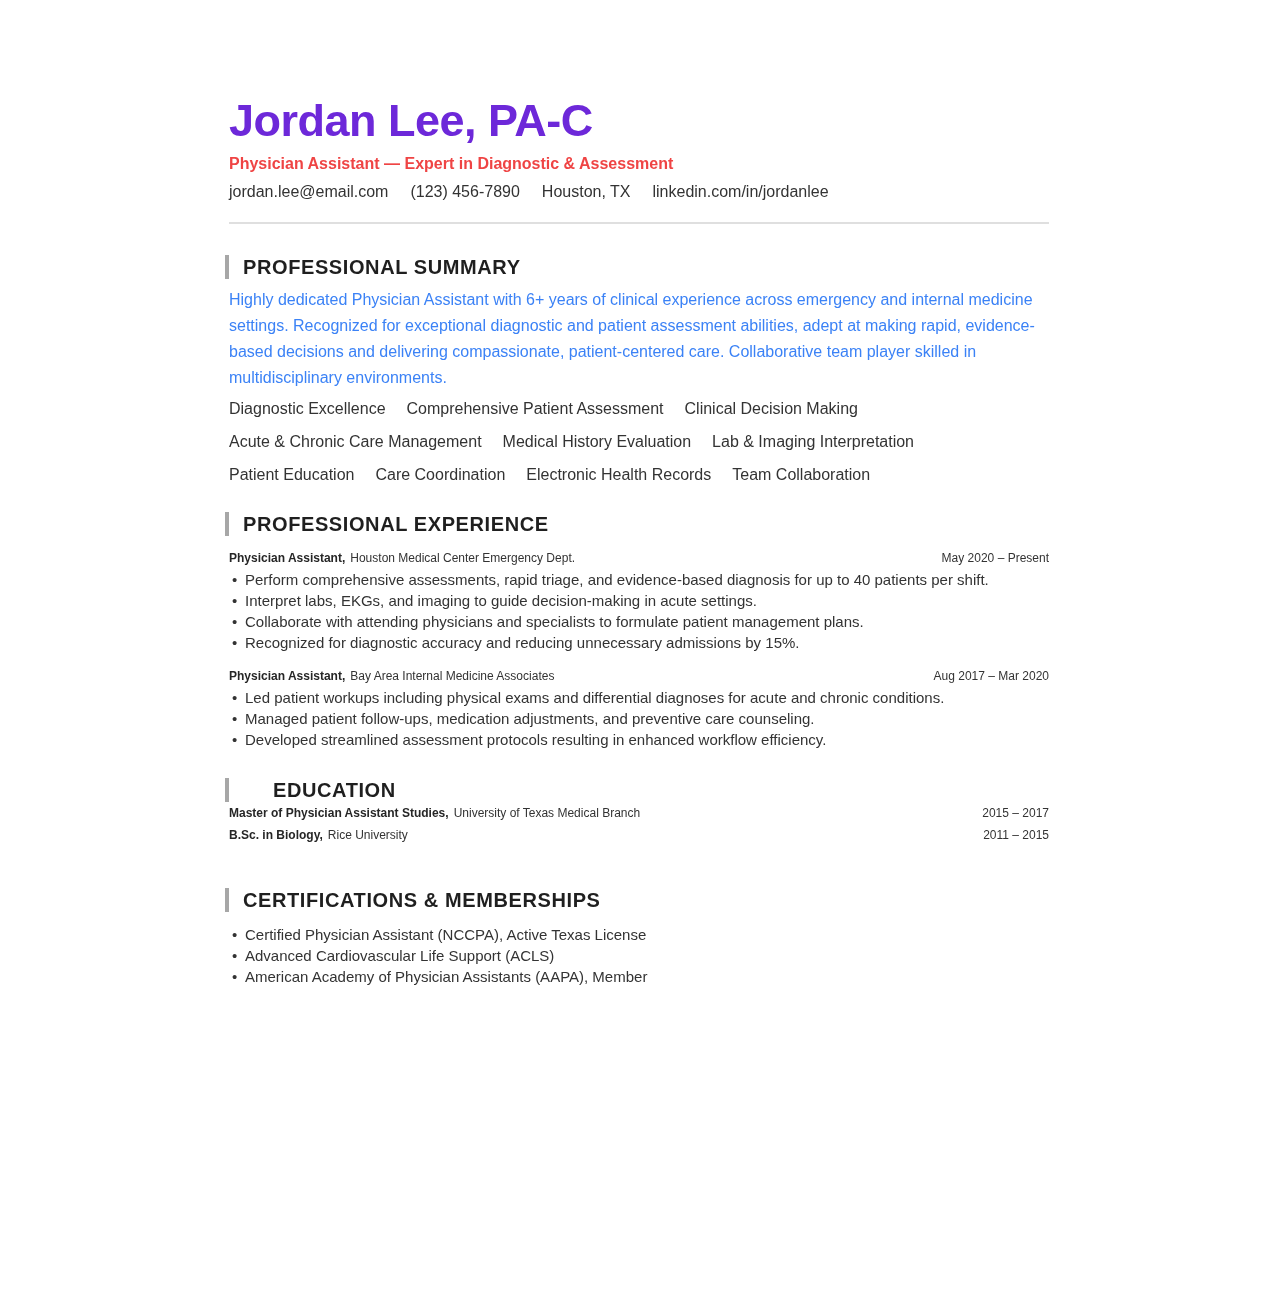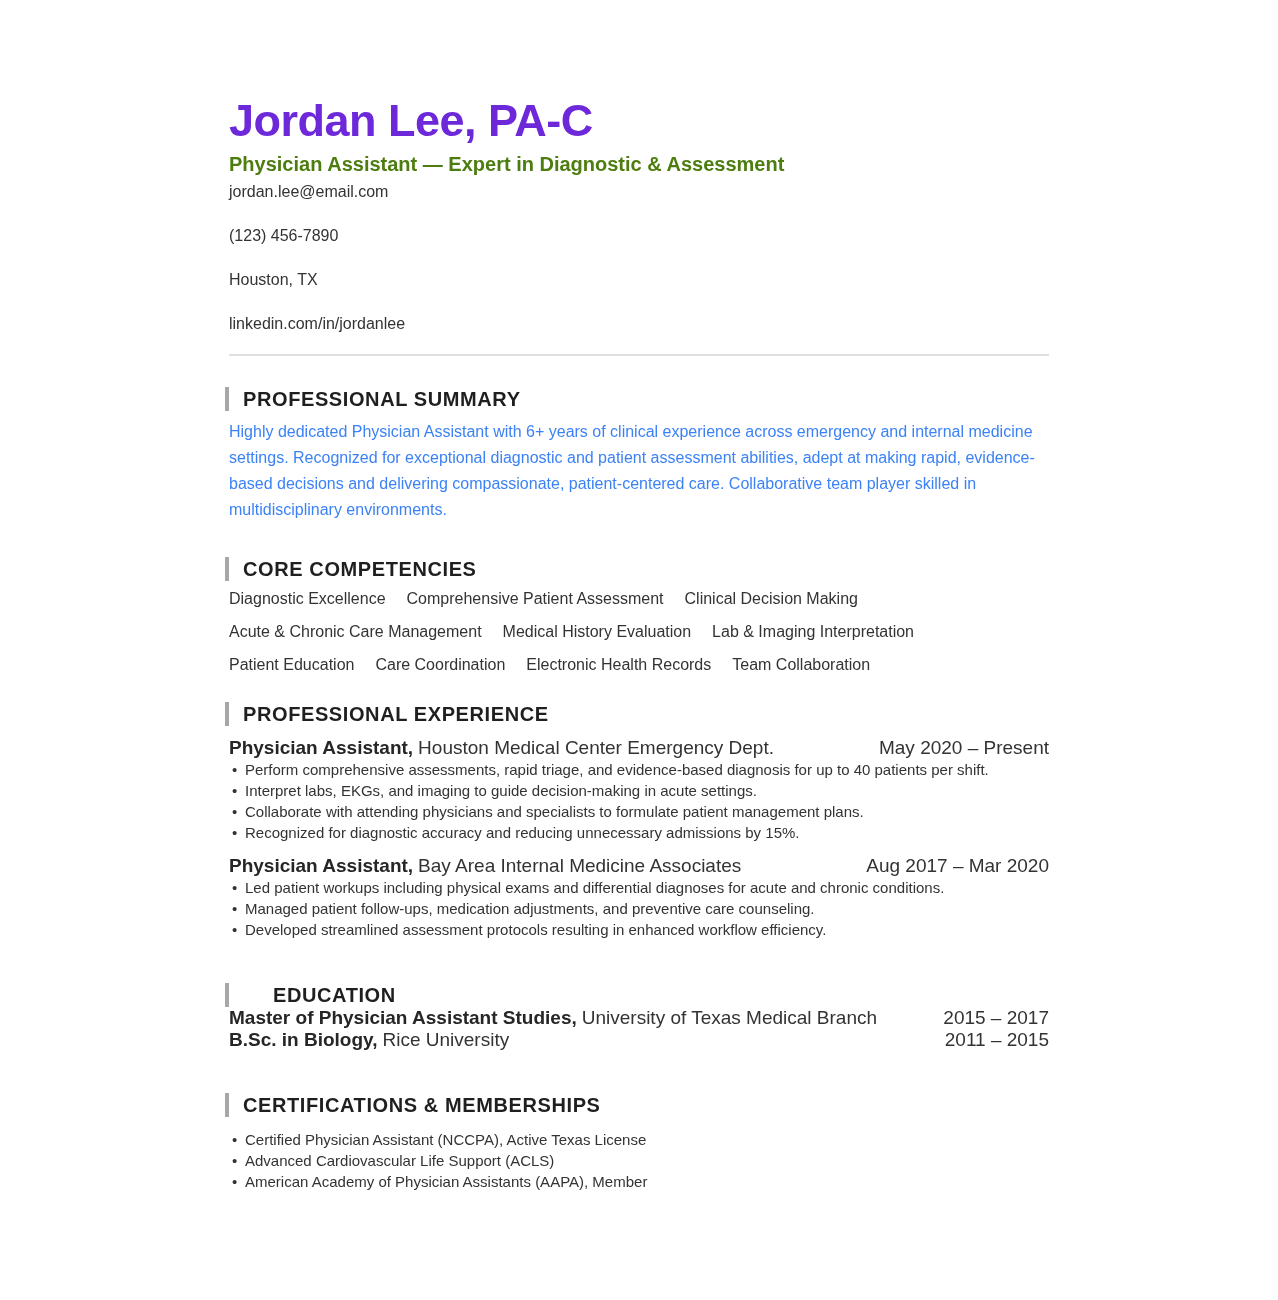--- a/index.html
+++ b/index.html
@@ -24,54 +24,53 @@
   .name {
     margin: 0;
     font-size: 45px;
     line-height: 52px;
     font-weight: 700;
     letter-spacing: -0.5px;
     color: #6d28d9;
   }
   .candidate-title {
     margin-top: 4px;
-    font-size: 20px;
+    font-size: 16px;
     line-height: 26px;
     font-weight: 700;
-    color: #4d7c0f;
+    color: #ef4444;
   }
   .contact-row {
     margin-top: 4px;
     display: flex;
     gap: 22px;
     font-size: 16px;
     line-height: 22px;
     color: #333333;
-    flex-direction: column;
   }
   .divider {
     margin-top: 19px;
     height: 2px;
     background: var(--divider, #dfdfdf);
   }
   
   .sec {
     margin: 0 0 0 -4px;
     font-size: 20px;
     line-height: 24px;
     font-weight: 700;
     letter-spacing: 0.6px;
     color: var(--heading_text, #1f1f1f);
     border-left: 4px solid var(--accent_bar, #a7a7a7);
     padding-left: 14px;
   }
   .mt-31 { margin-top: 31px; }
   .mt-34 { margin-top: 34px; }
   .mt-26 { margin-top: 26px; }
-  .mt-28 { margin-top: 43px; padding-left: 44px; }
+  .mt-28 { margin-top: 28px; padding-left: 44px; }
   .mt-25 { margin-top: 42px; }
   
   .summary {
     margin: 8px 0 0 0;
     font-size: 16px;
     line-height: 26px;
     color: #3b82f6;
   }
   
   .skills { margin-top: 7px; text-align: center; }
@@ -86,21 +85,21 @@
     white-space: nowrap;
   }
   .skills-row:last-child { margin-bottom: 0; }
   
   .job { margin-top: 11px; }
   .job + .job { margin-top: 12px; }
   .job-header, .edu-row {
     display: flex;
     justify-content: space-between;
     align-items: flex-start;
-    font-size: 19px;
+    font-size: 12px;
     line-height: 22px;
     color: #333333;
   }
   .edu-row { margin-top: 0; }
   .role, .degree { font-weight: 700; color: #262626; white-space: nowrap; }
   .company, .school { margin-left: 5px; white-space: nowrap; }
   .jh-left, .edu-left { display: flex; align-items: baseline; }
   .dates { color: #333333; white-space: nowrap; }
   
   .blist {
@@ -139,21 +138,20 @@
     </div>
     <div class="divider"></div>
   </header>
 
   <section>
     <h2 class="sec mt-31">PROFESSIONAL SUMMARY</h2>
     <p class="summary">Highly dedicated Physician Assistant with 6+ years of clinical experience across emergency and internal medicine settings. Recognized for exceptional diagnostic and patient assessment abilities, adept at making rapid, evidence-based decisions and delivering compassionate, patient-centered care. Collaborative team player skilled in multidisciplinary environments.</p>
   </section>
 
   <section>
-    <h2 class="sec mt-34">CORE COMPETENCIES</h2>
     <div class="skills">
       <div class="skills-row">
         <span>Diagnostic Excellence</span>
         <span>Comprehensive Patient Assessment</span>
         <span>Clinical Decision Making</span>
       </div>
       <div class="skills-row">
         <span>Acute &amp; Chronic Care Management</span>
         <span>Medical History Evaluation</span>
         <span>Lab &amp; Imaging Interpretation</span>

